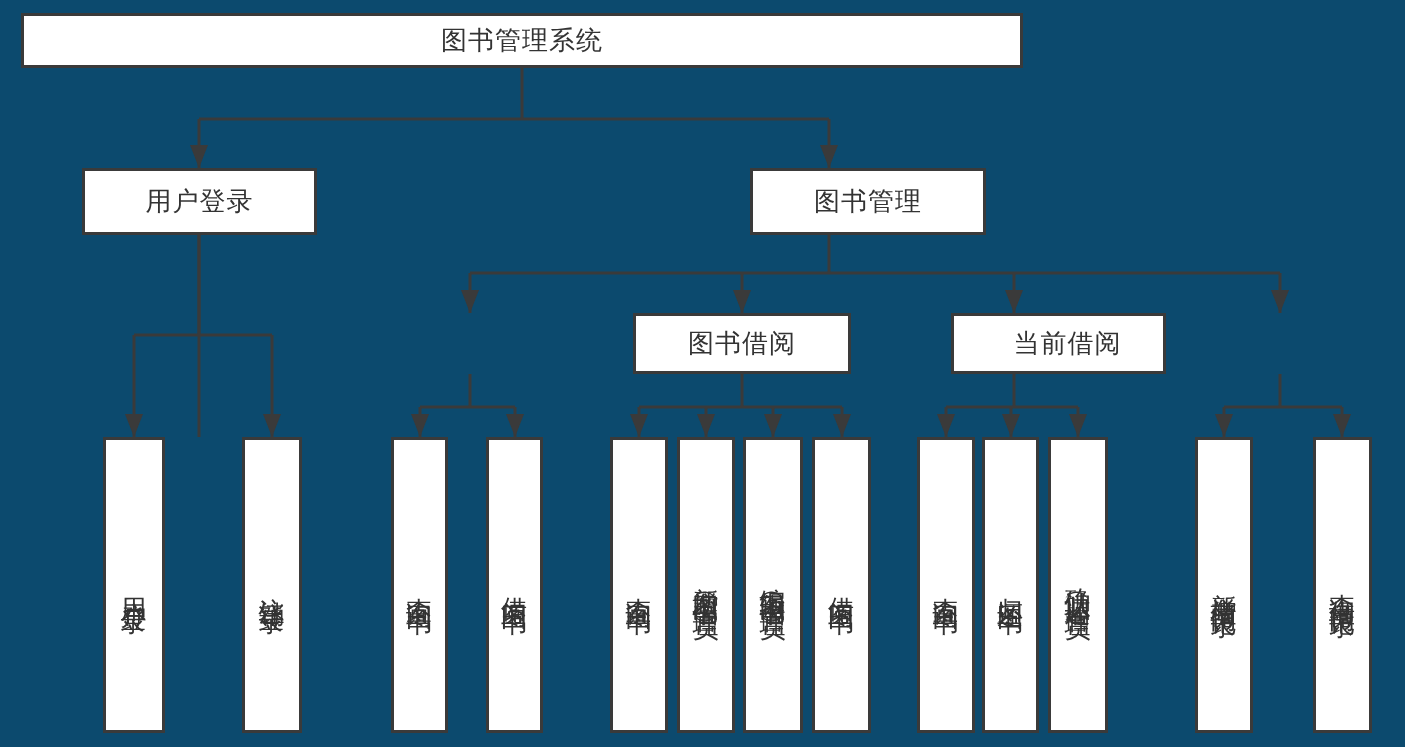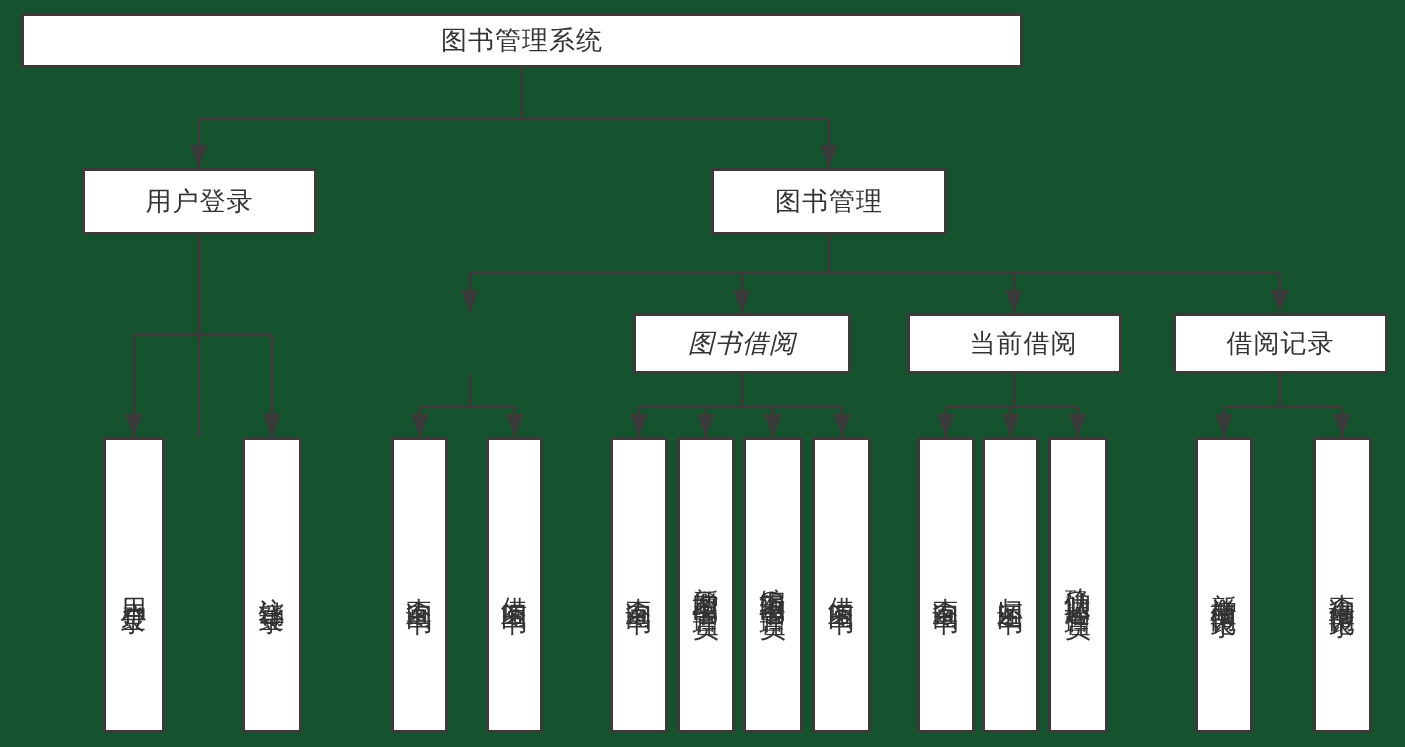--- a/index.html
+++ b/index.html
@@ -1,20 +1,20 @@
 <!DOCTYPE html>
 <html><head>
 <meta charset="utf-8">
 <style>
   html, body { margin: 0; padding: 0; background: #ffffff; }
   #canvas {
     position: relative;
     width: 1405px;
     height: 747px;
-    background: #14532d;
+    background: #0c4a6e;
     overflow: hidden;
     font-family: "Liberation Sans", "DejaVu Sans", sans-serif;
     text-align: center;
   }
   #edges {
     position: absolute;
     left: 0; top: 0;
     width: 1405px; height: 747px;
   }
   .node {
@@ -38,26 +38,26 @@
     text-orientation: mixed;
     font-size: 26px;
     letter-spacing: 4px;
     color: #333333;
     line-height: 1;
   }
   
   .n-root          { left: 21px;   top: 13px;  width: 1002px; height: 55px; }
   
   .n-user-login    { left: 82px;   top: 168px; width: 235px;  height: 67px; }
-  .n-book-mgmt     { left: 711px;  top: 168px; width: 236px;  height: 67px; }
+  .n-book-mgmt     { left: 750px;  top: 168px; width: 236px;  height: 67px; }
   
   .lvl3            { top: 313px; height: 61px; }
   .n-new-books     { left: 363px;  width: 215px; }
-  .n-book-borrow   { left: 633px;  width: 218px; font-style: italic; }
-  .n-cur-borrow    { left: 907px;  width: 215px; padding-left: 18px; }
+  .n-book-borrow   { left: 633px;  width: 218px; }
+  .n-cur-borrow    { left: 951px;  width: 215px; padding-left: 18px; }
   .n-borrow-rec    { left: 1173px; width: 215px; }
   
   .leaf            { top: 437px; height: 296px; }
   .n-leaf-user-login   { left: 103px;  width: 62px; }
   .n-leaf-logout       { left: 242px;  width: 60px; }
   .n-leaf-query-a      { left: 391px;  width: 57px; }
   .n-leaf-borrow-a     { left: 486px;  width: 57px; }
   .n-leaf-query-b      { left: 610px;  width: 58px; }
   .n-leaf-add-book     { left: 677px;  width: 58px; }
   .n-leaf-edit-book    { left: 743px;  width: 60px; }
@@ -132,23 +132,20 @@
   <div class="node n-book-mgmt">
     <span class="hlabel">图书管理</span>
   </div>
 
   <div class="node lvl3 n-book-borrow">
     <span class="hlabel">图书借阅</span>
   </div>
   <div class="node lvl3 n-cur-borrow">
     <span class="hlabel">当前借阅</span>
   </div>
-  <div class="node lvl3 n-borrow-rec">
-    <span class="hlabel">借阅记录</span>
-  </div>
 
   <div class="node leaf n-leaf-user-login">
     <span class="vlabel">用户登录</span>
   </div>
   <div class="node leaf n-leaf-logout">
     <span class="vlabel">注销登录</span>
   </div>
   <div class="node leaf n-leaf-query-a">
     <span class="vlabel">查询图书</span>
   </div>

